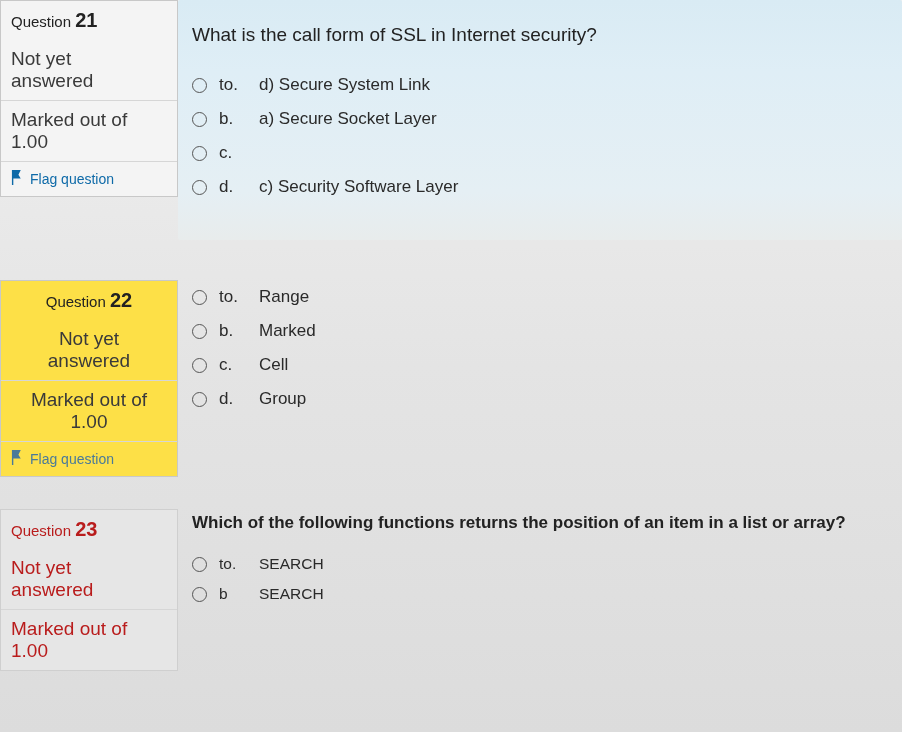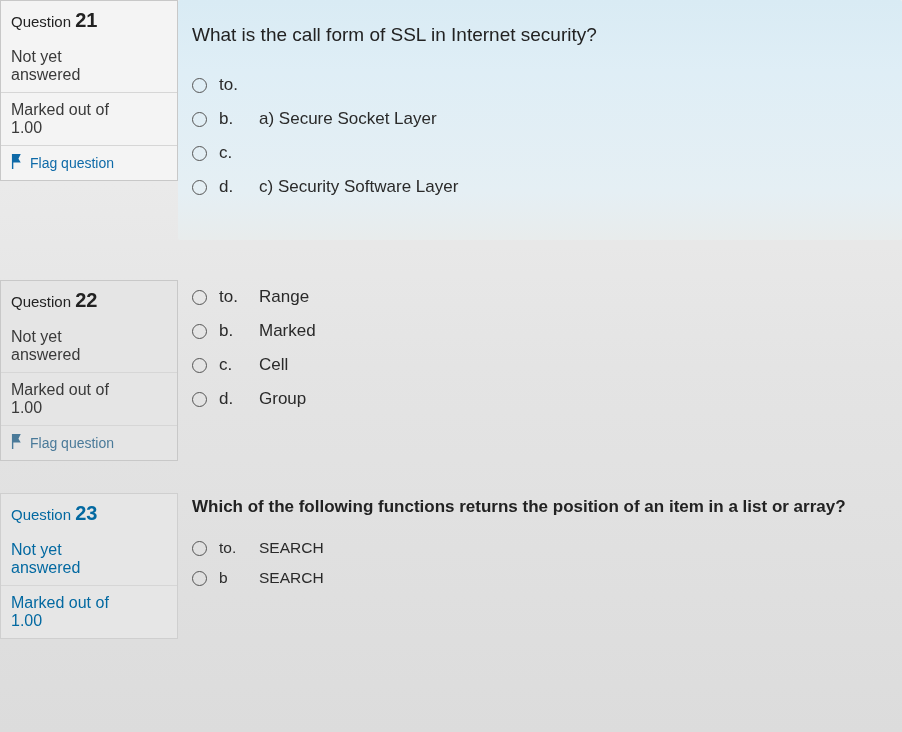--- a/index.html
+++ b/index.html
@@ -13,21 +13,21 @@
     color: #2a2a2a;
   }
   .page { width: 100%; }
   .qrow { display: flex; align-items: flex-start; }
   .info-col { width: 178px; flex-shrink: 0; }
   .info-box {
     border: 1px solid #c8c8c8;
     background: #f4f4f4;
     display: flex; flex-direction: column;
   }
-  .info-cell { padding: 8px 10px; font-size: 16px; color:#3a3a3a;}
+  .info-cell { padding: 8px 10px; font-size: 19px; color:#3a3a3a;}
   .info-cell.title { font-size: 15px; color:#222; }
   .info-cell.title .qnum { font-size: 20px; font-weight:700; }
   .info-cell .qword { font-weight:400; }
   .info-cell.sep { border-top: 1px solid #d6d6d6; }
   .flag-cell {
     border-top: 1px solid #d6d6d6;
     padding: 8px 10px;
     color: #0e6aa8;
     font-size: 14px;
     display:flex; align-items:center; gap:6px;
@@ -51,25 +51,25 @@
   .answer .lett { width:28px; }
   .q1 { margin-bottom: 40px; }
   .q1 .content-col {
     background: linear-gradient(180deg,#d9ebf4 0%, #dfeef6 30%, #e5eff4 80%, #e8ecec 100%);
     border-radius: 2px;
     min-height: 240px;
     padding-top:6px;
   }
   .q2 { margin-bottom: 32px; }
   .q2 .qtext { font-weight: 700; font-size:18.5px; padding-top:8px;}
-  .q2 .info-box { background:#e5e5e5; }
+  .q2 .info-box { background:#fde047;text-align:center; }
   .q3 .qtext { font-weight: 700; font-size:17px; padding-top:4px; padding-bottom:16px;}
   .q3 .info-box { background:#e6e6e6; border-color:#cfcfcf;}
   .q3 .answer { font-size:15.5px; padding:6px 0;}
-  .q3 .info-cell, .q3 .flag-cell { color:#0369a1;}
+  .q3 .info-cell, .q3 .flag-cell { color:#b91c1c;}
   .q2 .flag-cell, .q2 .flag-cell svg { color:#4a7a99; fill:#4a7a99;}
   .q3 { }
 </style>
 </head>
 <body>
 
 <div class="page">
 
   <div class="qrow q1">
     <div class="info-col">
@@ -94,20 +94,21 @@
           <span>Flag question</span>
         </div>
       </div>
     </div>
     <div class="content-col">
       <div class="qtext">What is the call form of SSL in Internet security?</div>
       <div class="answers">
         <label class="answer">
           <input type="radio" name="q21" style="">
           <span class="lett">to.</span>
+          <span>d) Secure System Link</span>
         </label>
         <label class="answer">
           <input type="radio" name="q21" style="">
           <span class="lett">b.</span>
           <span>a) Secure Socket Layer</span>
         </label>
         <label class="answer">
           <input type="radio" name="q21" style="">
           <span class="lett">c.</span>
         </label>

